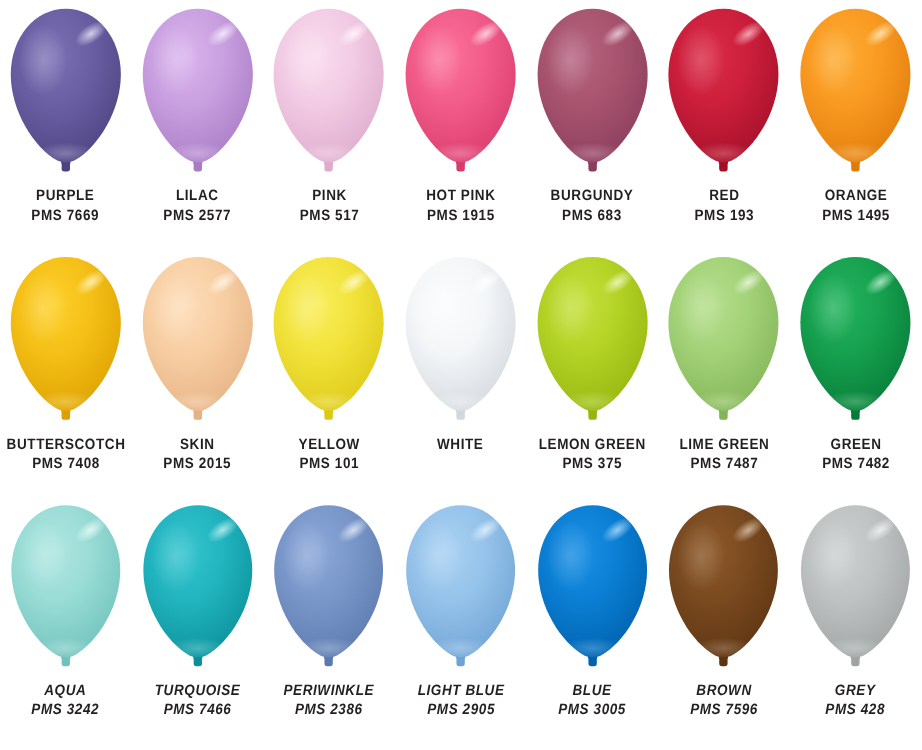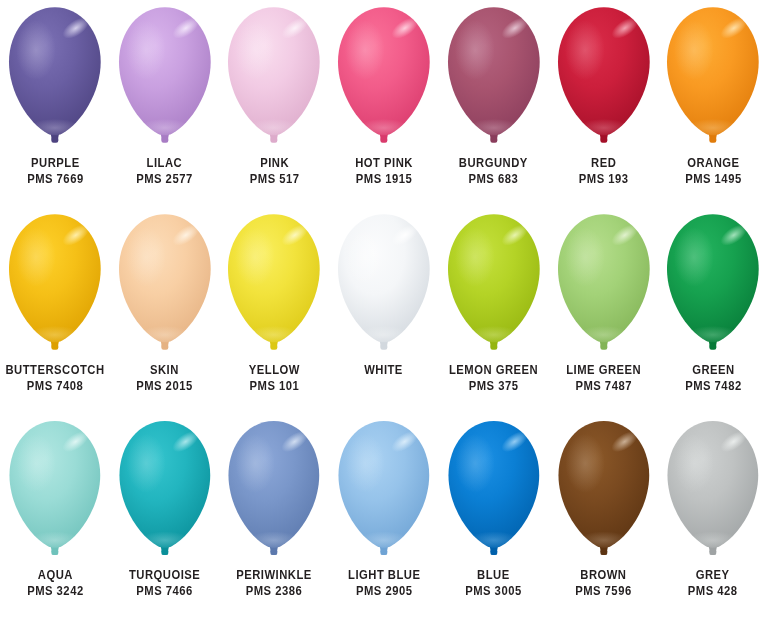--- a/index.html
+++ b/index.html
@@ -24,23 +24,22 @@
     box-sizing: border-box;
     padding: 4px 0 0 0;
   }
 
   .balloon-row {
     display: flex;
     flex-direction: row;
     width: 768px;
     height: 207px;
     align-items: flex-start;
-    justify-content: center;
   }
-  .balloon-row.row-3 { height: 200px; }
+  .balloon-row.row-3 { height: 200px; font-style: italic; }
 
   .swatch {
     width: 109.7px;
     display: flex;
     flex-direction: column;
     align-items: center;
     box-sizing: border-box;
   }
 
   .balloon-art {

